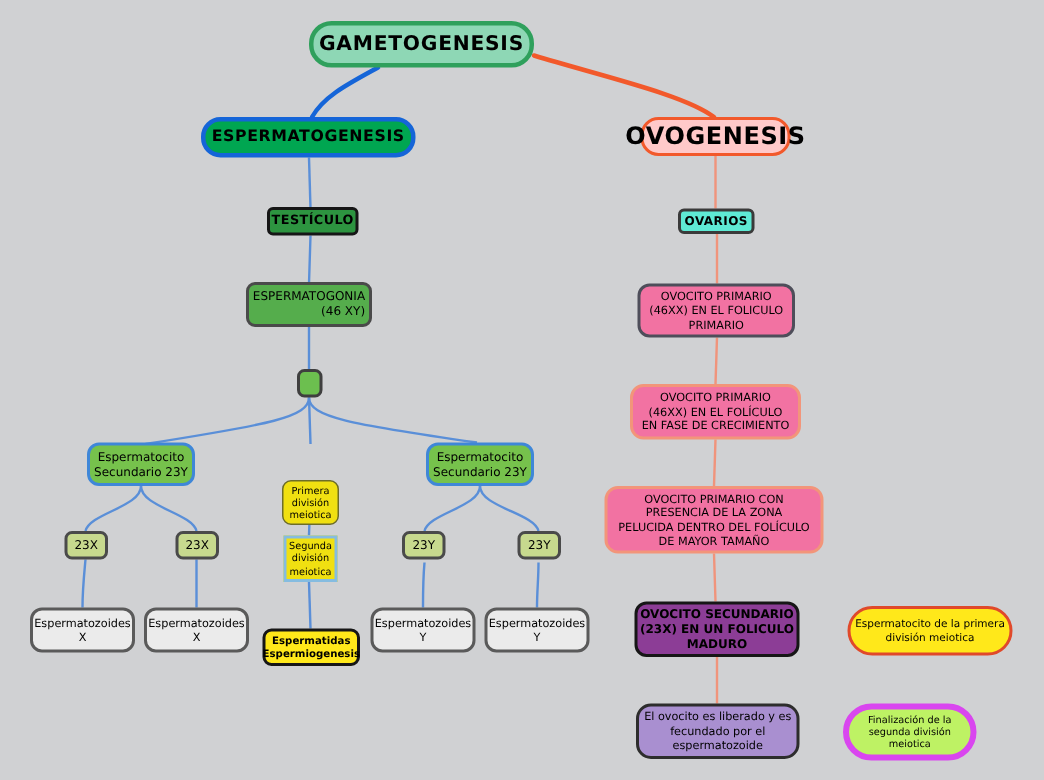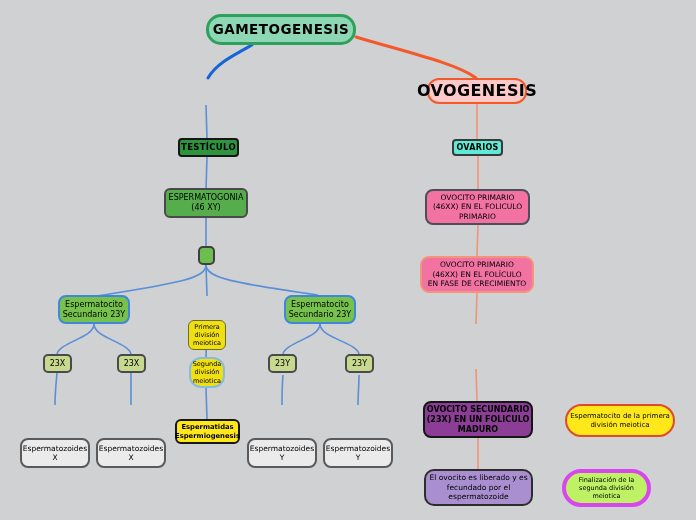--- a/index.html
+++ b/index.html
@@ -14,31 +14,31 @@
     position:absolute;z-index:1;box-sizing:border-box;
     display:flex;align-items:center;justify-content:center;
     text-align:center;color:#000;white-space:pre-line;line-height:1.25;
   }
   
   .gameto{background:#8ed7b5;border:3px solid #2fa05c;border-radius:15px;font-size:13.5px;font-weight:bold;letter-spacing:.5px;}
   .esperm{background:#00a651;border:3px solid #1565d8;border-radius:13px;font-size:10.5px;font-weight:bold;letter-spacing:.4px;}
   .ovo{background:#ffc9c9;border:2.5px solid #f2592b;border-radius:12px;font-size:16px;font-weight:bold;letter-spacing:.4px;}
   .testiculo{background:#2d9440;border:2px solid #161616;border-radius:4px;font-size:8.5px;font-weight:bold;letter-spacing:.3px;}
   .ovarios{background:#5eead4;border:2px solid #3a3a3a;border-radius:4px;font-size:8px;font-weight:bold;letter-spacing:.3px;}
-  .gonia{background:#55ad4c;border:2px solid #4a4a4a;border-radius:6px;font-size:8px;}
+  .gonia{background:#55ad4c;border:2px solid #4a4a4a;border-radius:6px;font-size:8px;text-align:right;}
   .pinkdark{background:#f272a2;border:2px solid #4e4e5a;border-radius:8px;font-size:7.5px;}
   .pinksalmon{background:#f272a2;border:2px solid #f2957a;border-radius:9px;font-size:7.5px;}
   .dot{background:#6cbf4f;border:2px solid #3f3f3f;border-radius:5px;}
   .cito{background:#76c24c;border:2px solid #3f87d8;border-radius:8px;font-size:8px;}
   .yellowdark{background:#f0e011;border:1.5px solid #6d6d28;border-radius:6px;font-size:6.5px;margin-top:24px;}
-  .yellowblue{background:#f0e011;border:2px solid #85bce0;border-radius:12px;font-size:6.5px;}
+  .yellowblue{background:#f0e011;border:2px solid #85bce0;border-radius:0;font-size:6.5px;}
   .chrom{background:#c7d98e;border:2px solid #4a4a4a;border-radius:5px;font-size:8px;}
   .ovosec{background:#8c3d96;border:2.5px solid #161616;border-radius:8px;font-size:8px;font-weight:bold;}
   .final1{background:#ffe81a;border:2px solid #e0492a;border-radius:17px;font-size:7px;}
-  .sperm{background:#ebebeb;border:2px solid #5a5a5a;border-radius:8px;font-size:7.5px;margin-top:33px;}
+  .sperm{background:#ebebeb;border:2px solid #5a5a5a;border-radius:8px;font-size:7.5px;}
   .tidas{background:#ffe81a;border:2px solid #161616;border-radius:6px;font-size:6.8px;font-weight:bold;}
   .liber{background:#a98fd0;border:2px solid #2d2d2d;border-radius:10px;font-size:7.5px;}
   .final2{background:#bef264;border:4px solid #d946ef;border-radius:19px;font-size:6.5px;}
 </style>
 </head>
 <body>
 
 <div id="canvas">
 
   <svg class="wires" width="696" height="520" viewBox="0 0 696 520">
@@ -70,20 +70,21 @@
       <path d="M 478 156 L 478 189"></path>
       <path d="M 478 225 L 477 256"></path>
       <path d="M 477 293 L 476 324"></path>
       <path d="M 476 369 L 477 401"></path>
       <path d="M 478 438 L 478 469"></path>
     </g>
   </svg>
 
   <div class="n gameto" style="left:206px;top:14px;width:150px;height:31px;">GAMETOGENESIS</div>
 
+  <div class="n esperm" style="left:134px;top:78px;width:143px;height:27px;">ESPERMATOGENESIS</div>
 
   <div class="n testiculo" style="left:178px;top:138px;width:61px;height:19px;">TESTÍCULO</div>
 
   <div class="n gonia" style="left:164px;top:188px;width:84px;height:30px;">ESPERMATOGONIA
 (46 XY)</div>
 
   <div class="n dot" style="left:198px;top:246px;width:17px;height:19px;"></div>
 
   <div class="n cito" style="left:58px;top:295px;width:72px;height:29px;">Espermatocito
 Secundario 23Y</div>
@@ -123,20 +124,24 @@
   <div class="n ovarios" style="left:452px;top:139px;width:51px;height:17px;">OVARIOS</div>
 
   <div class="n pinkdark" style="left:425px;top:189px;width:105px;height:36px;">OVOCITO PRIMARIO
 (46XX) EN EL FOLICULO
 PRIMARIO</div>
 
   <div class="n pinksalmon" style="left:420px;top:256px;width:114px;height:37px;">OVOCITO PRIMARIO
 (46XX) EN EL FOLÍCULO
 EN FASE DE CRECIMIENTO</div>
 
+  <div class="n pinksalmon" style="left:403px;top:324px;width:146px;height:45px;">OVOCITO PRIMARIO CON
+PRESENCIA DE LA ZONA
+PELUCIDA DENTRO DEL FOLÍCULO
+DE MAYOR TAMAÑO</div>
 
   <div class="n ovosec" style="left:423px;top:401px;width:110px;height:37px;">OVOCITO SECUNDARIO
 (23X) EN UN FOLICULO
 MADURO</div>
 
   <div class="n liber" style="left:424px;top:469px;width:109px;height:37px;">El ovocito es liberado y es
 fecundado por el
 espermatozoide</div>
 
   <div class="n final1" style="left:565px;top:404px;width:110px;height:33px;">Espermatocito de la primera

